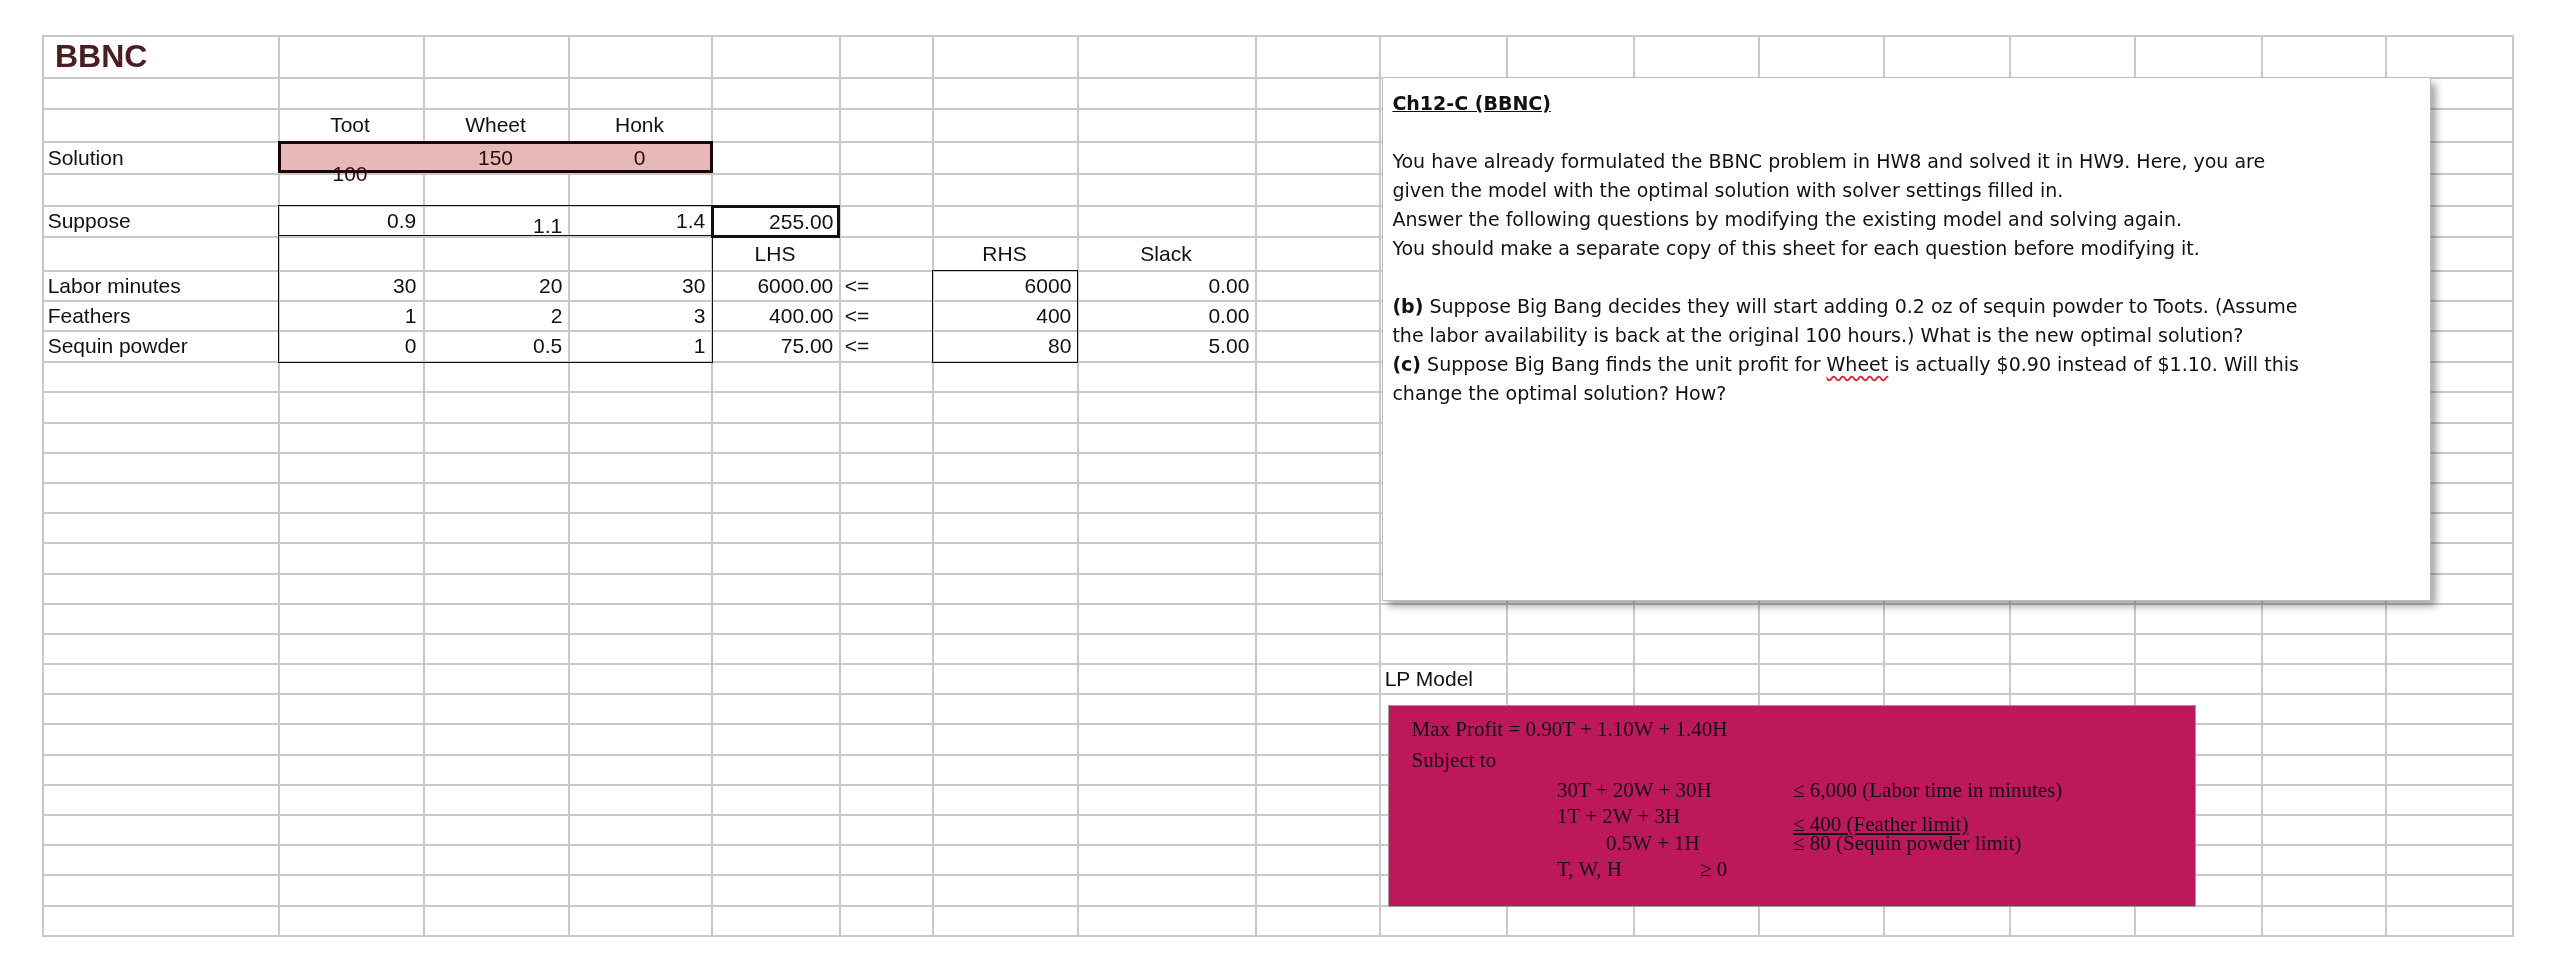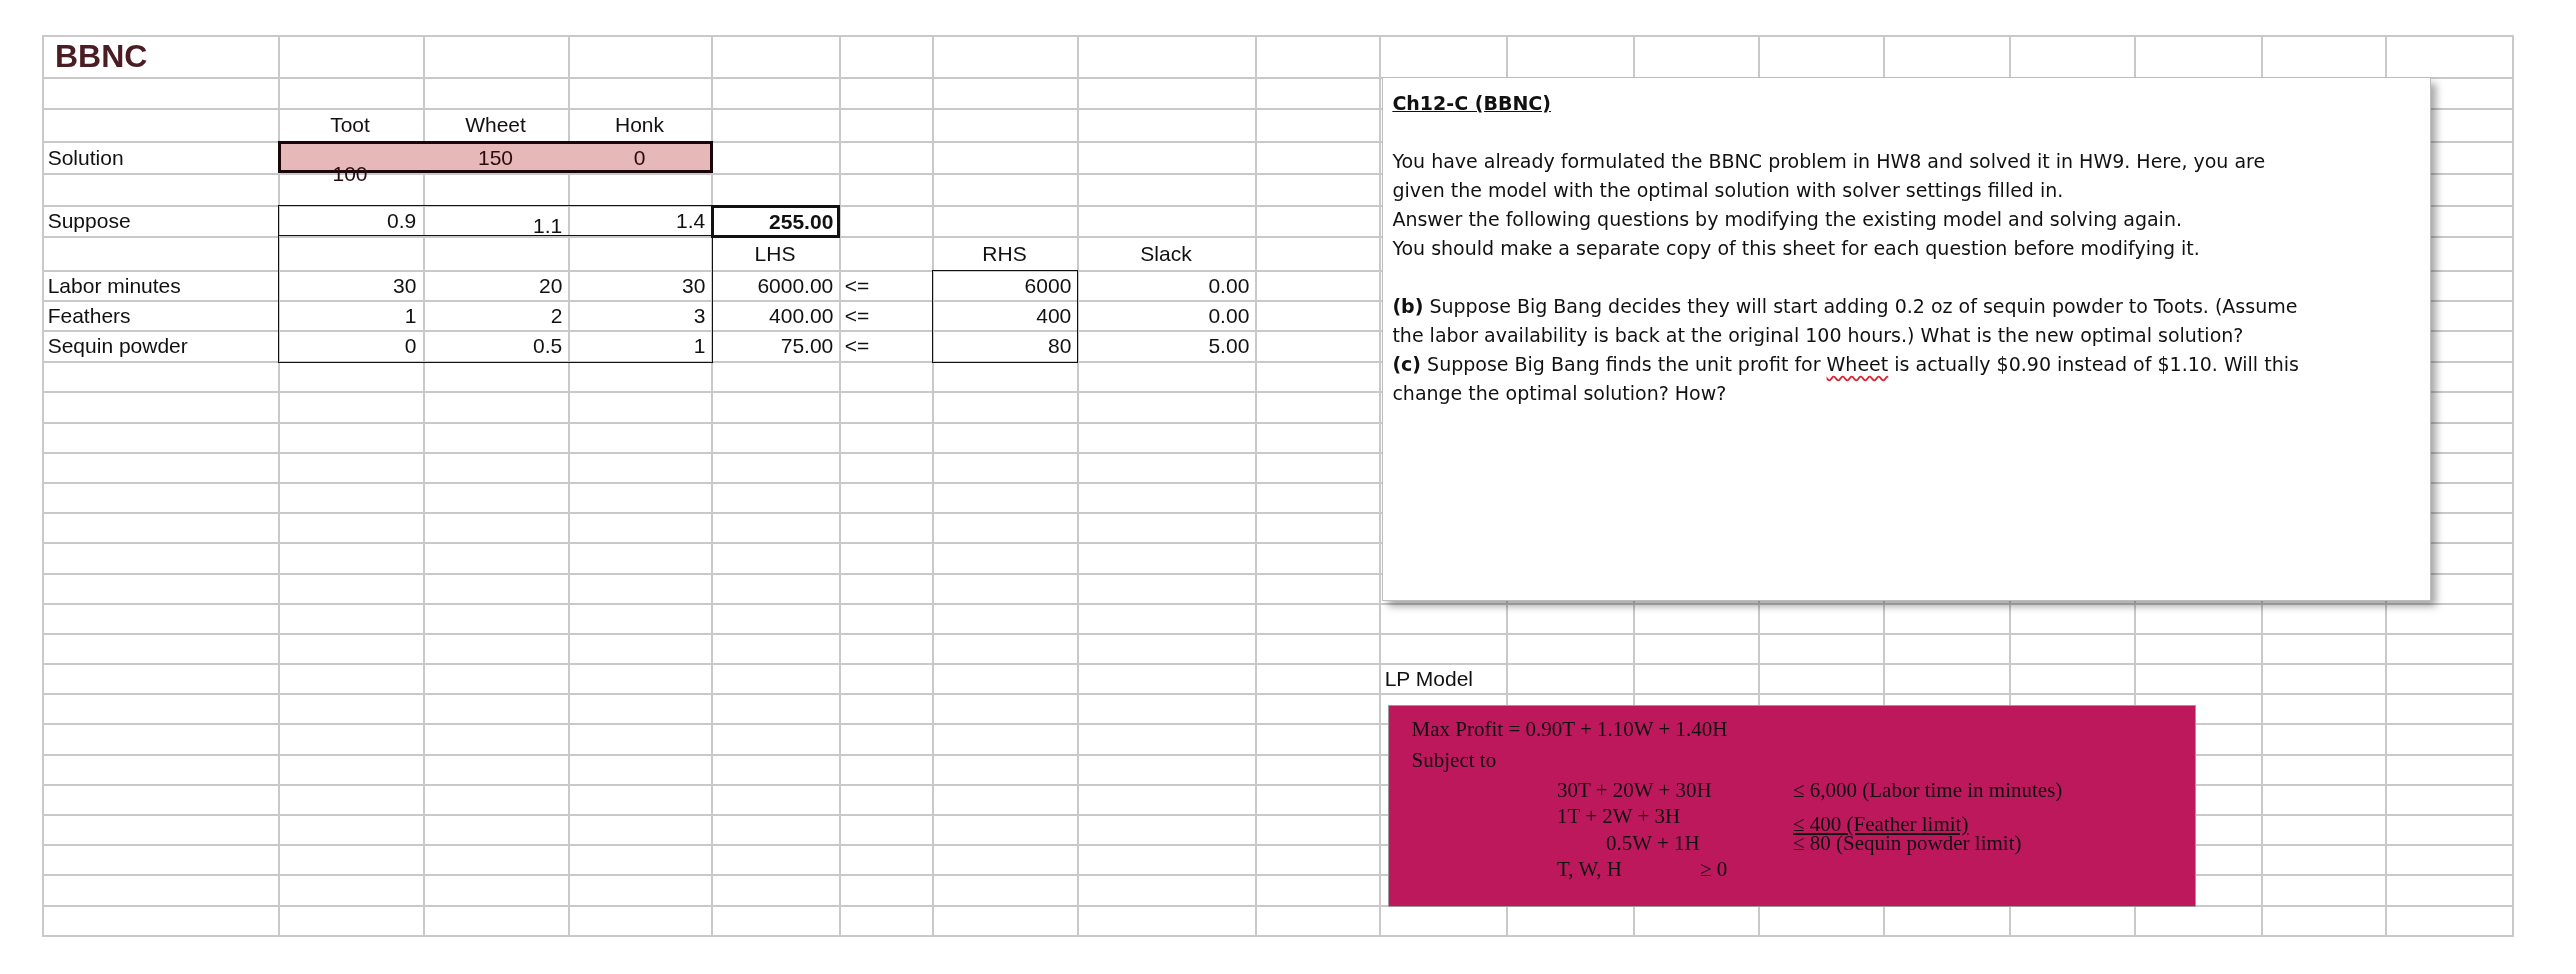--- a/index.html
+++ b/index.html
@@ -7,21 +7,21 @@
          font-family:"Liberation Sans", sans-serif; color:#111; }
   #grid { position:absolute; left:0; top:0; width:2576px; height:974px; }
   .vline { position:absolute; width:1.9px; background:#c9c9c9; }
   .hline { position:absolute; height:1.9px; background:#c9c9c9; }
   .cell { position:absolute; font-size:21px; line-height:1; white-space:nowrap;
           display:flex; align-items:center; box-sizing:border-box; padding:0 5.7px; }
   .cell.r { justify-content:flex-end; }
   .cell.c { justify-content:center; }
   .cell.l { justify-content:flex-start; }
   .title { font-weight:bold; font-size:32px; color:#4a1c24;padding-left:13px; }
-  .bold { font-weight:bold; }
+  .bold { font-weight:normal; }
   .box { position:absolute; box-sizing:border-box; }
   .sol-fill { background:#e6b8b7; }
   .textbox { position:absolute; left:1382px; top:77px; width:1049px; height:524px;
              background:#fff; border:0.9px solid #bdbdbd;
              box-shadow:5.7px 5.7px 7.5px rgba(0,0,0,0.35);
              font-family:"DejaVu Sans", sans-serif; font-size:19px; color:#111;
              box-sizing:border-box; padding:11.3px 9.4px; }
   .textbox p { margin:0; line-height:29px; }
   .textbox .heading { font-weight:bold; text-decoration:underline; margin-bottom:29px; }
   .textbox .gap { height:29px; }

